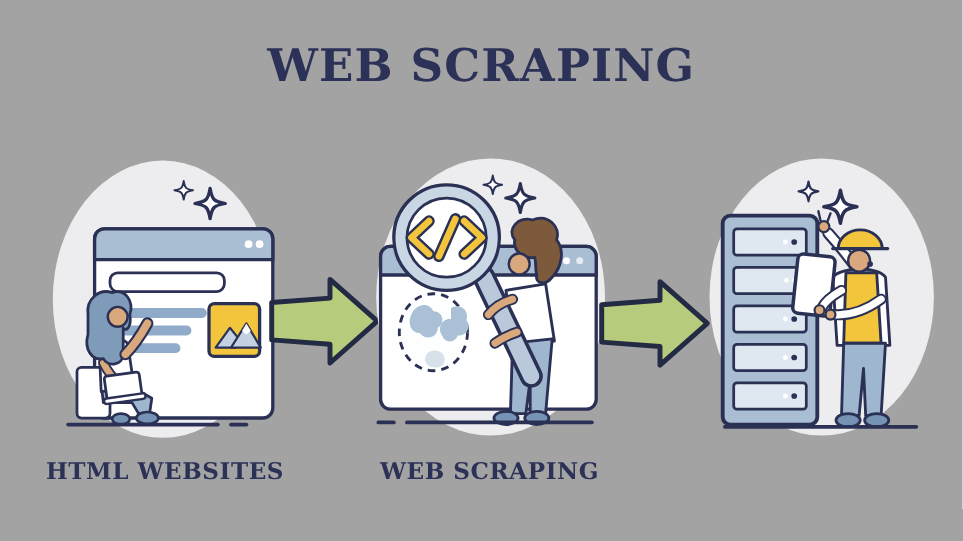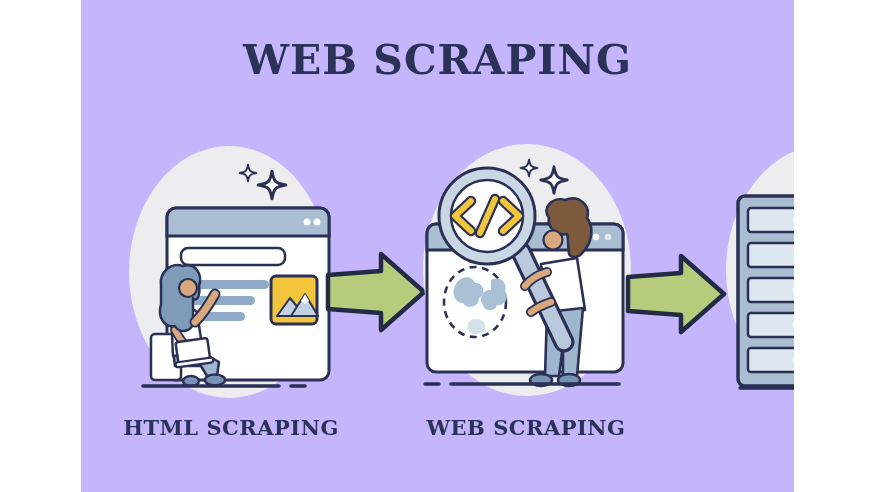--- a/index.html
+++ b/index.html
@@ -1,18 +1,18 @@
 <!DOCTYPE html>
 <html><head>
 <meta charset="utf-8">
 <style>
   html,body{margin:0;padding:0;background:#fff;}
   .canvas{
-    position:relative;width:713px;height:492px;margin:0 auto;
-    background:#c4b5fd;overflow:hidden;
+    position:relative;width:875px;height:492px;margin:0 auto;
+    background:#a3a3a3;overflow:hidden;
     font-family:"DejaVu Serif","Liberation Serif",serif;
   }
   .title{
     position:absolute;top:36px;left:0;width:100%;text-align:center;
     font-size:41px;font-weight:700;color:#2b3157;letter-spacing:1px;
   }
   .stage-label{
     position:absolute;top:415px;text-align:center;
     font-size:21px;font-weight:700;color:#2b3157;letter-spacing:.5px;
   }
@@ -204,16 +204,16 @@
       <g>
         <path d="M127,86 a20,17 0 0 1 40,0 z" fill="#f2c53d" stroke="#2b3154" stroke-width="2.6"></path>
         <line x1="122" y1="86" x2="172" y2="86" stroke="#2b3154" stroke-width="2.8" stroke-linecap="round"></line>
       </g>
     </g>
     <g stroke="#2b3154" stroke-width="3.5" stroke-linecap="round">
       <line x1="24" y1="248" x2="198" y2="248"></line>
     </g>
   </svg>
 
-  <div class="stage-label label-1">HTML SCRAPING</div>
+  <div class="stage-label label-1">HTML WEBSITES</div>
   <div class="stage-label label-2">WEB SCRAPING</div>
 
 </div>
 
 </body></html>

